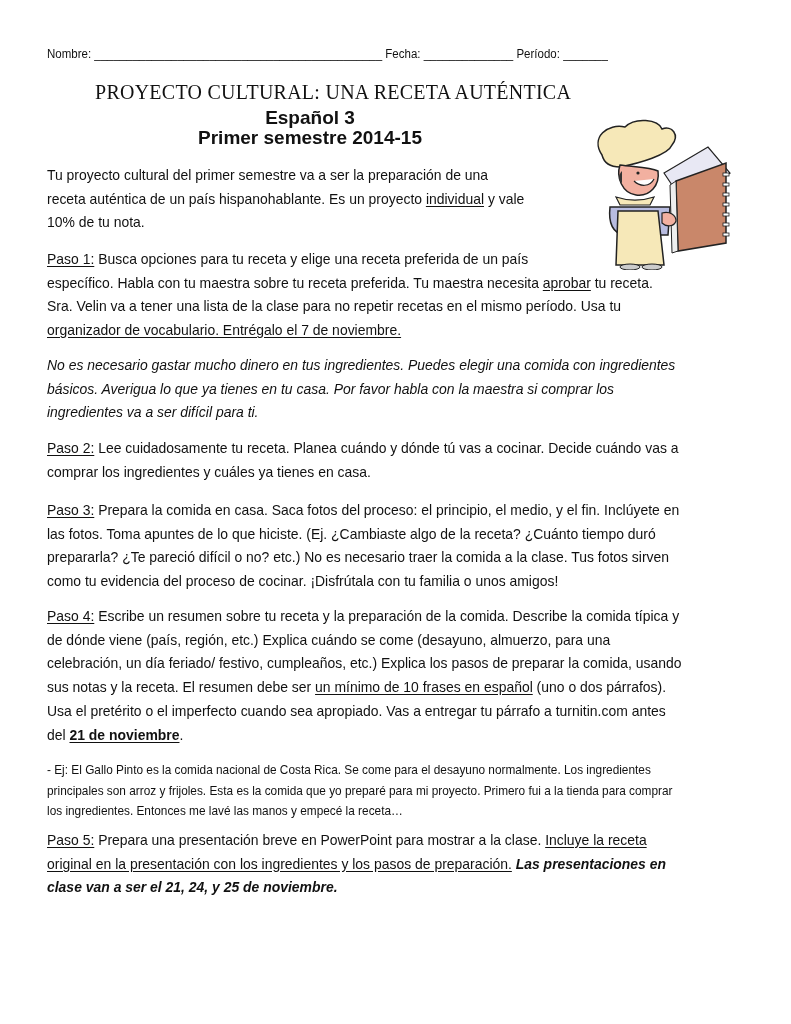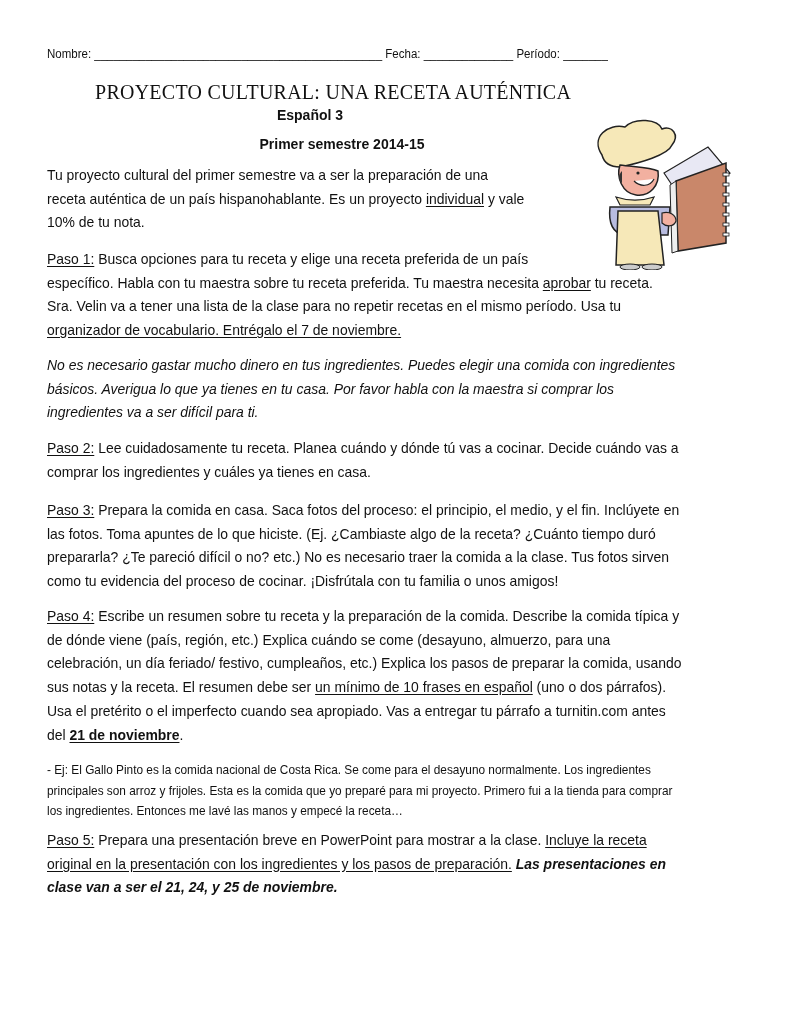--- a/index.html
+++ b/index.html
@@ -1,23 +1,23 @@
 <!DOCTYPE html>
 <html><head>
 <meta charset="utf-8">
 <style>
   html, body { margin:0; padding:0; background:#ffffff; }
   body { width:791px; height:1024px; position:relative; overflow:hidden;
          font-family:"Liberation Sans", sans-serif; color:#111; }
   .page { position:absolute; left:0; top:0; width:791px; height:885px; }
   .header-line { position:absolute; left:47px; top:47px; font-size:12.5px; letter-spacing:0; white-space:nowrap; transform:scaleX(0.92); transform-origin:left; }
   .title { position:absolute; left:95px; top:80px; font-family:"Liberation Serif", serif; font-size:21px; letter-spacing:0.3px; white-space:nowrap; transform:scaleX(0.95); transform-origin:left; }
-  .subtitle { position:absolute; left:0; width:620px; text-align:center; font-weight:bold; font-size:14px; white-space:nowrap; }
+  .subtitle { position:absolute; left:0; width:620px; text-align:center; font-weight:bold; font-size:19px; white-space:nowrap; }
   .sub1 { top:107px; }
-  .sub2 { top:136px;padding-left:32px; }
+  .sub2 { top:127px; }
   .chef { position:absolute; left:580px; top:115px; width:170px; height:155px; }
   .para { position:absolute; left:47px; font-size:14.6px; line-height:23.7px; transform:scaleX(0.955); transform-origin:left top; }
   .p-intro { top:164px; width:548px; }
   .p1 { top:248px; width:720px; }
   .p-note { top:354px; width:720px; font-style:italic; }
   .p2 { top:437px; width:720px; }
   .p3 { top:499px; width:720px; }
   .p4 { top:605px; width:720px; }
   .p-ex { top:760px; width:735px; font-size:12.4px; line-height:20.6px; }
   .p5 { top:829px; width:720px; }

